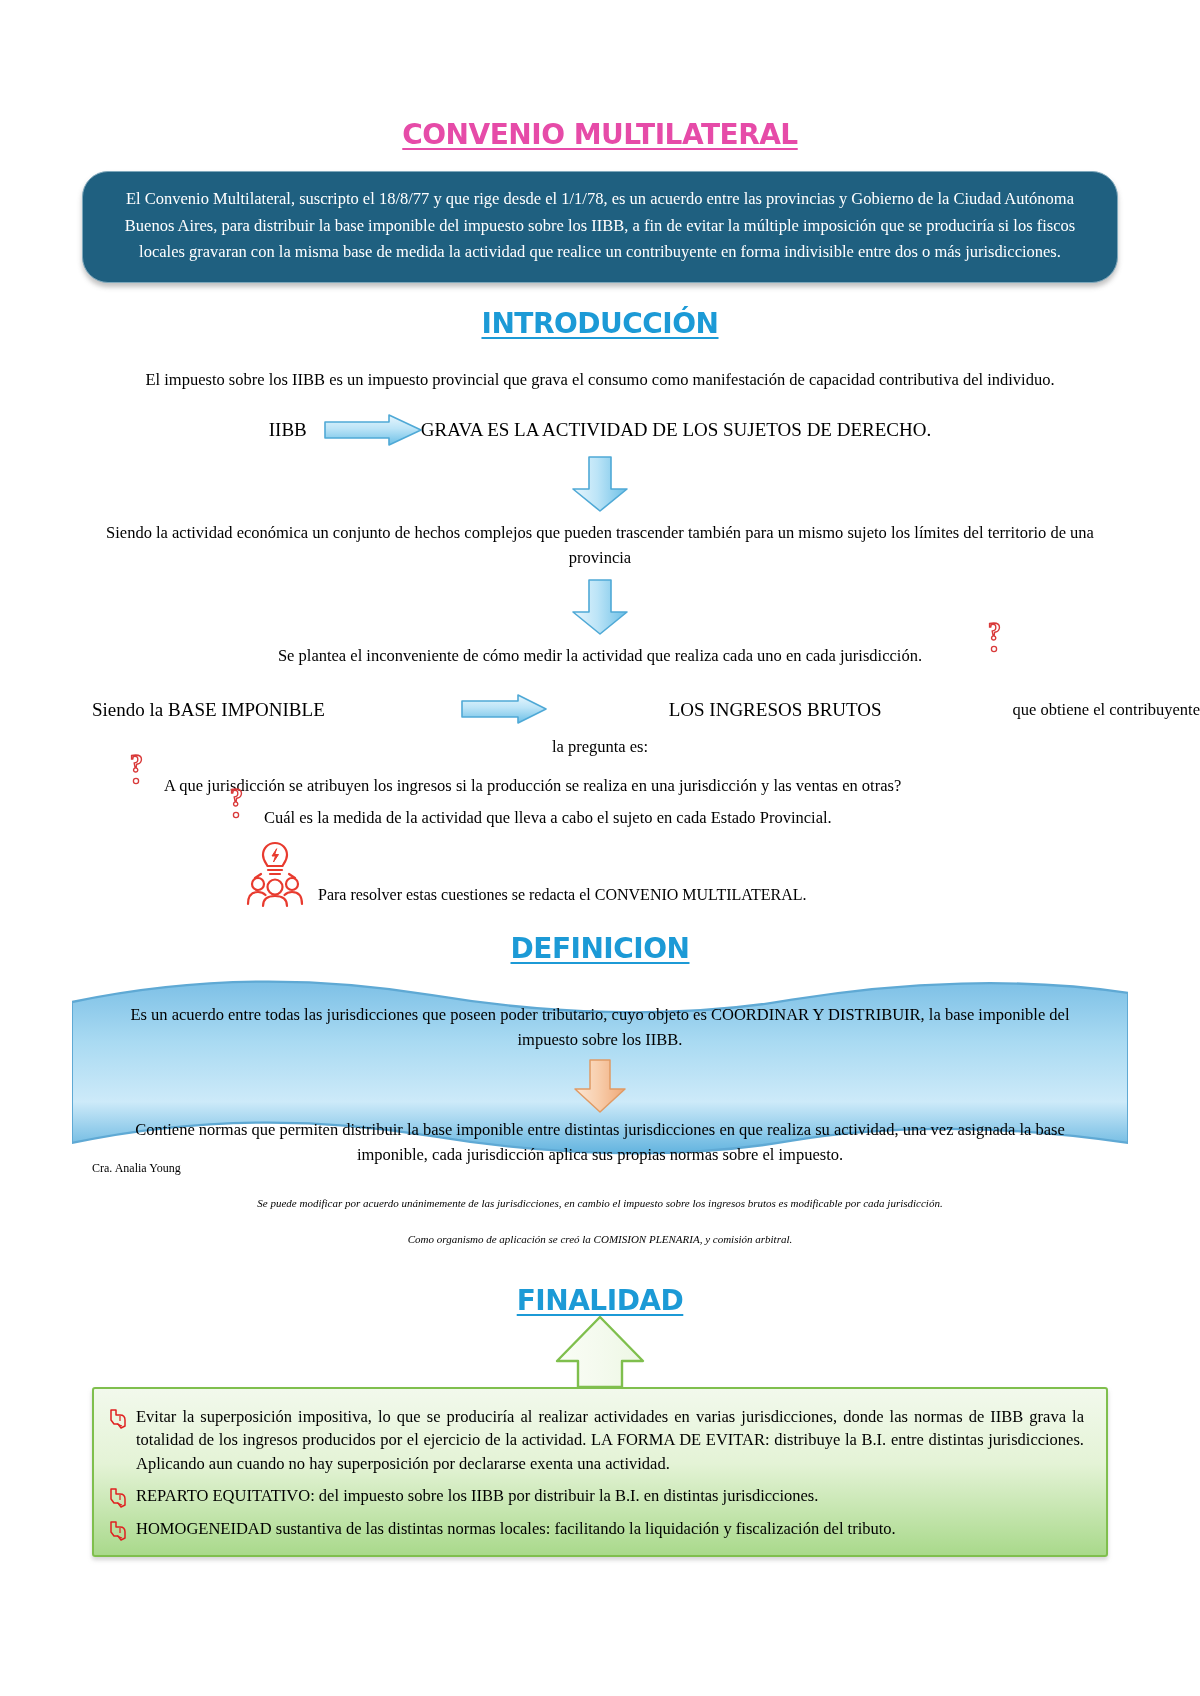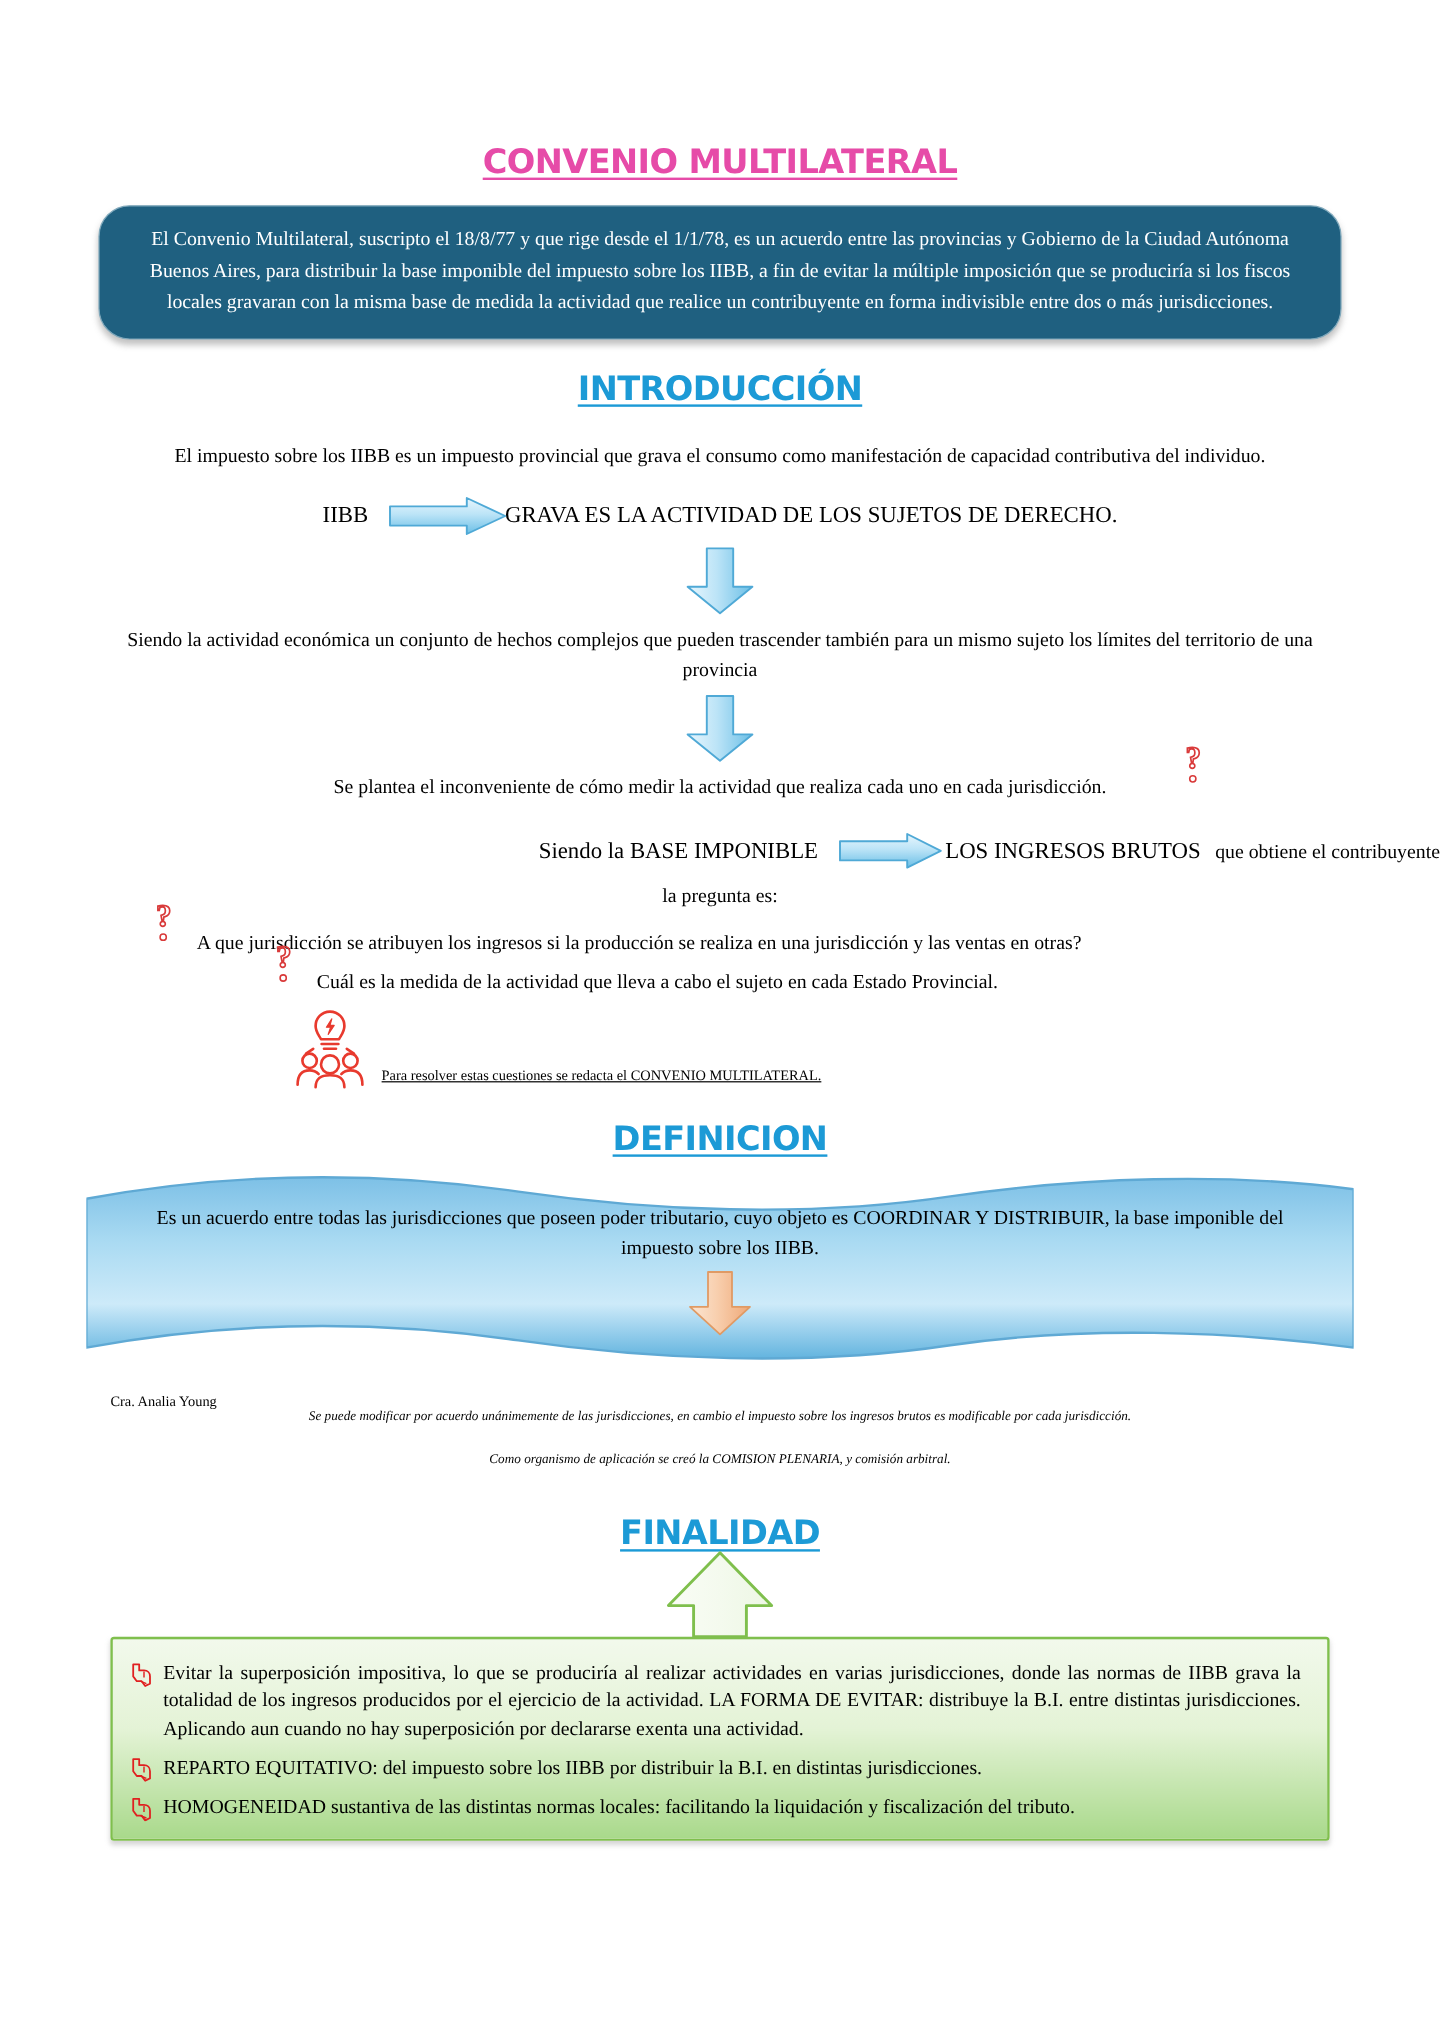--- a/index.html
+++ b/index.html
@@ -270,21 +270,21 @@
     <span class="qmark" style="position:absolute; right:190px; top:-26px;">
       <svg viewBox="0 0 24 36" width="24" height="36">
         <text x="2" y="22" font-family="'Liberation Serif', serif" font-size="26" font-weight="bold" fill="none" stroke="#D93A3A" stroke-width="1.4">?</text>
         <circle cx="8" cy="31" r="2.6" fill="none" stroke="#D93A3A" stroke-width="1.3"></circle>
       </svg>
     </span>
   </div>
 
   <div class="spacer-24"></div>
 
-  <div class="flow-row" style="justify-content:flex-end; margin-left:92px;">
+  <div class="flow-row" style="justify-content:space-between; margin-left:92px;">
     <span class="lbl-left">Siendo la BASE IMPONIBLE</span>
     <span class="arrow-right" style="width:88px;">
       <svg viewBox="0 0 88 32" width="88" height="32">
         <path d="M2,8 L58,8 L58,2 L86,16 L58,30 L58,24 L2,24 Z" fill="url(#gblue1)" stroke="#4FA9D6" stroke-width="1.6" stroke-linejoin="round"></path>
       </svg>
     </span>
     <span style="margin-left:-10px;">LOS INGRESOS BRUTOS</span>
     <span style="font-size:16.5px;"> que obtiene el contribuyente</span>
   </div>
 
@@ -335,21 +335,21 @@
           <circle cx="20" cy="44" r="6"></circle>
           <circle cx="54" cy="44" r="6"></circle>
           <circle cx="37" cy="47" r="7.5"></circle>
 
           <path d="M10,64 C10,55 14.5,52 20,52 C23,52 25.5,53 27.5,55"></path>
           <path d="M64,64 C64,55 59.5,52 54,52 C51,52 48.5,53 46.5,55"></path>
           <path d="M25,66 C25,58 30,56 37,56 C44,56 49,58 49,66"></path>
         </g>
       </svg>
     </span>
-    <span style="font-size:12px; margin-left:6px; padding-bottom:4px;text-decoration:underline;">Para resolver estas cuestiones se redacta el CONVENIO MULTILATERAL.</span>
+    <span style="font-size:16px; margin-left:6px; padding-bottom:4px;">Para resolver estas cuestiones se redacta el CONVENIO MULTILATERAL.</span>
   </div>
 
   <div class="spacer-24"></div>
 
   <div class="heading heading-blue">DEFINICION</div>
 
   <div class="spacer-12"></div>
 
   <div class="wave-band" style="height:auto;">
     <svg class="wave-svg" viewBox="0 0 1056 168" preserveAspectRatio="none" style="position:absolute; left:0; top:0; width:100%; height:100%;">
@@ -379,20 +379,21 @@
             <linearGradient id="gpeach" x1="0" y1="0" x2="1" y2="0">
               <stop offset="0%" stop-color="#FBE6D4"></stop>
               <stop offset="45%" stop-color="#F8CFAE"></stop>
               <stop offset="100%" stop-color="#EFA877"></stop>
             </linearGradient>
           </defs>
           <path d="M19,2 L39,2 L39,31 L54,31 L29,54 L4,31 L19,31 Z" fill="url(#gpeach)" stroke="#E09A64" stroke-width="1.5" stroke-linejoin="round"></path>
         </svg>
       </div>
       <div style="height:4px"></div>
+      <div>Contiene normas que permiten distribuir la base imponible entre distintas jurisdicciones en que realiza su actividad, una vez asignada la base imponible, cada jurisdicción aplica sus propias normas sobre el impuesto.</div>
     </div>
   </div>
 
   <div class="spacer-28"></div>
 
   <div class="italic-para">Se puede modificar por acuerdo unánimemente de las jurisdicciones, en cambio el impuesto sobre los ingresos brutos es modificable por cada jurisdicción.</div>
   <div class="spacer-20"></div>
   <div class="italic-para">Como organismo de aplicación se creó la COMISION PLENARIA, y comisión arbitral.</div>
 
   <div class="spacer-36"></div>

